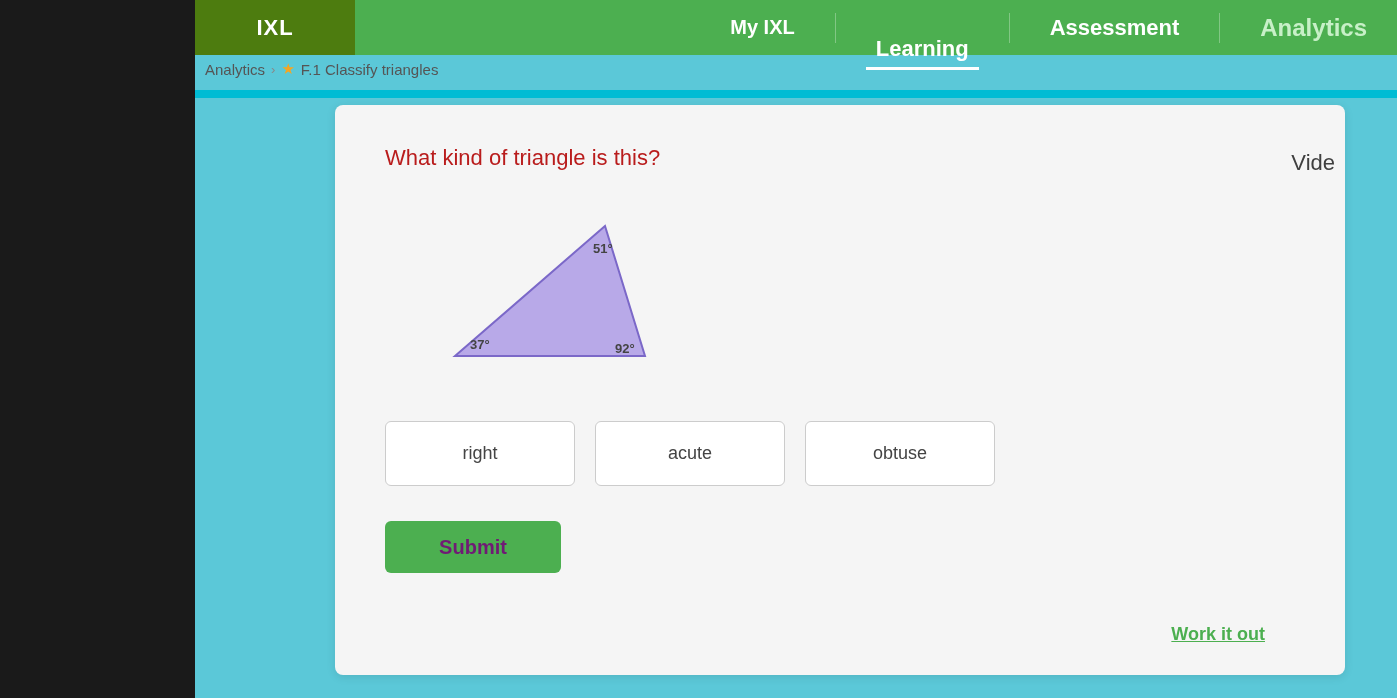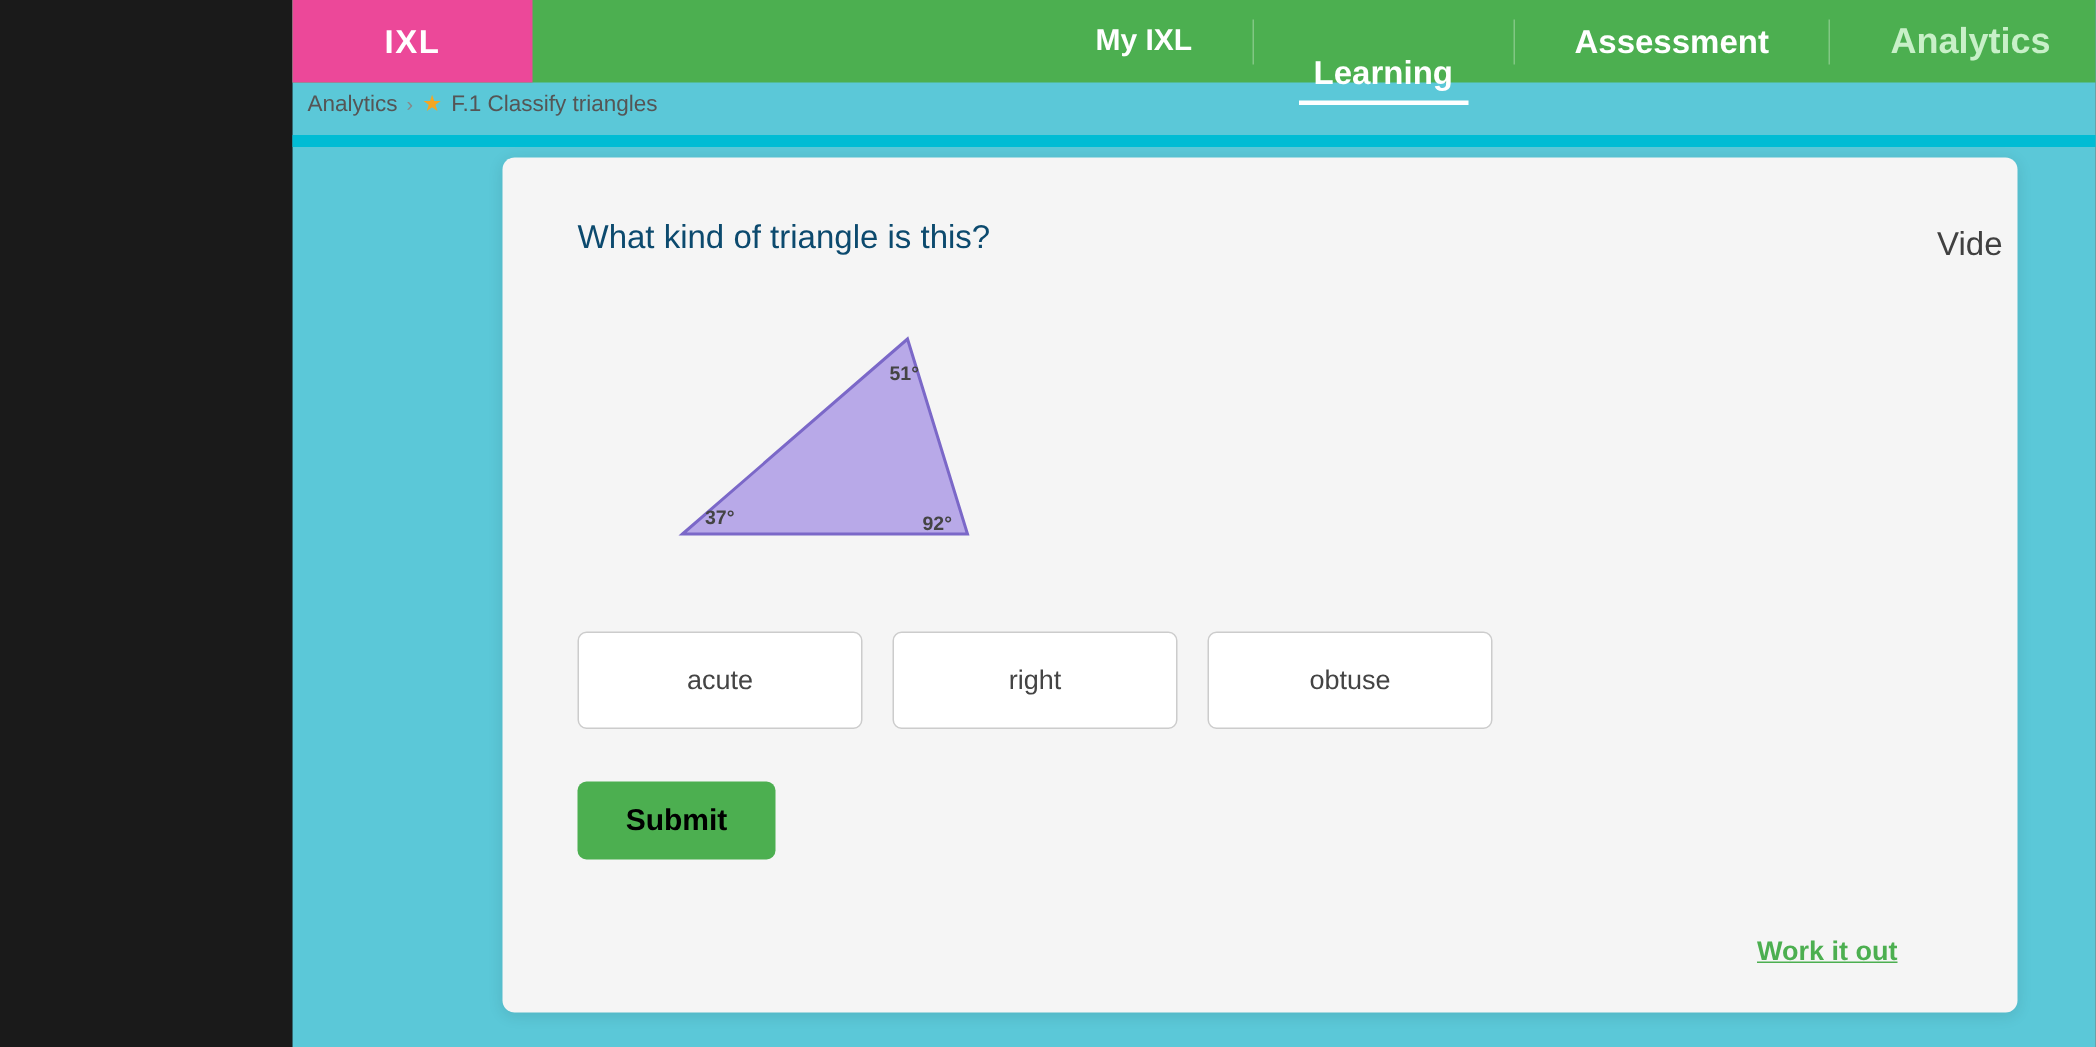--- a/index.html
+++ b/index.html
@@ -40,21 +40,21 @@
       align-items: center;
       justify-content: flex-end;
       padding-right: 20px;
     }
 
     .navbar-logo {
       position: absolute;
       left: 0; top: 0;
       width: 160px;
       height: 55px;
-      background: #ec4899;
+      background: #4d7c0f;
       display: flex;
       align-items: center;
       justify-content: center;
     }
 
     .nav-links {
       display: flex;
       gap: 30px;
       align-items: center;
     }
@@ -129,21 +129,21 @@
       width: 1010px;
       height: 570px;
       background: #f5f5f5;
       border-radius: 8px;
       box-shadow: 0 2px 10px rgba(0,0,0,0.1);
       padding: 40px 50px;
     }
 
     .question-text {
       font-size: 22px;
-      color: #0c4a6e;
+      color: #b91c1c;
       margin-bottom: 30px;
       font-weight: 400;
     }
 
     
     .triangle-area {
       width: 300px;
       height: 180px;
       margin-bottom: 40px;
       margin-left: 30px;
@@ -165,26 +165,26 @@
       font-size: 18px;
       color: #444;
       cursor: pointer;
       display: flex;
       align-items: center;
       justify-content: center;
     }
 
     
     .submit-btn {
-      width: 132px;
+      width: 176px;
       height: 52px;
       background: #4caf50;
       border: none;
       border-radius: 6px;
-      color: #000000;
+      color: #701a75;
       font-size: 20px;
       font-weight: 700;
       cursor: pointer;
     }
 
     
     .work-it-out {
       position: absolute;
       bottom: 30px;
       right: 80px;
@@ -271,22 +271,22 @@
         <polygon points="40,155 190,25 230,155" fill="#b8a9e8" stroke="#7b68c8" stroke-width="2"></polygon>
 
         <text x="55" y="148" font-size="13" fill="#444" font-weight="600">37°</text>
         <text x="178" y="52" font-size="13" fill="#444" font-weight="600">51°</text>
         <text x="200" y="152" font-size="13" fill="#444" font-weight="600">92°</text>
       </svg>
     </div>
 
     
     <div class="answer-buttons">
+      <button class="answer-btn">right</button>
       <button class="answer-btn">acute</button>
-      <button class="answer-btn">right</button>
       <button class="answer-btn">obtuse</button>
     </div>
 
     
     <button class="submit-btn">Submit</button>
 
     
     <div class="work-it-out">Work it out</div>
 
   </div>

